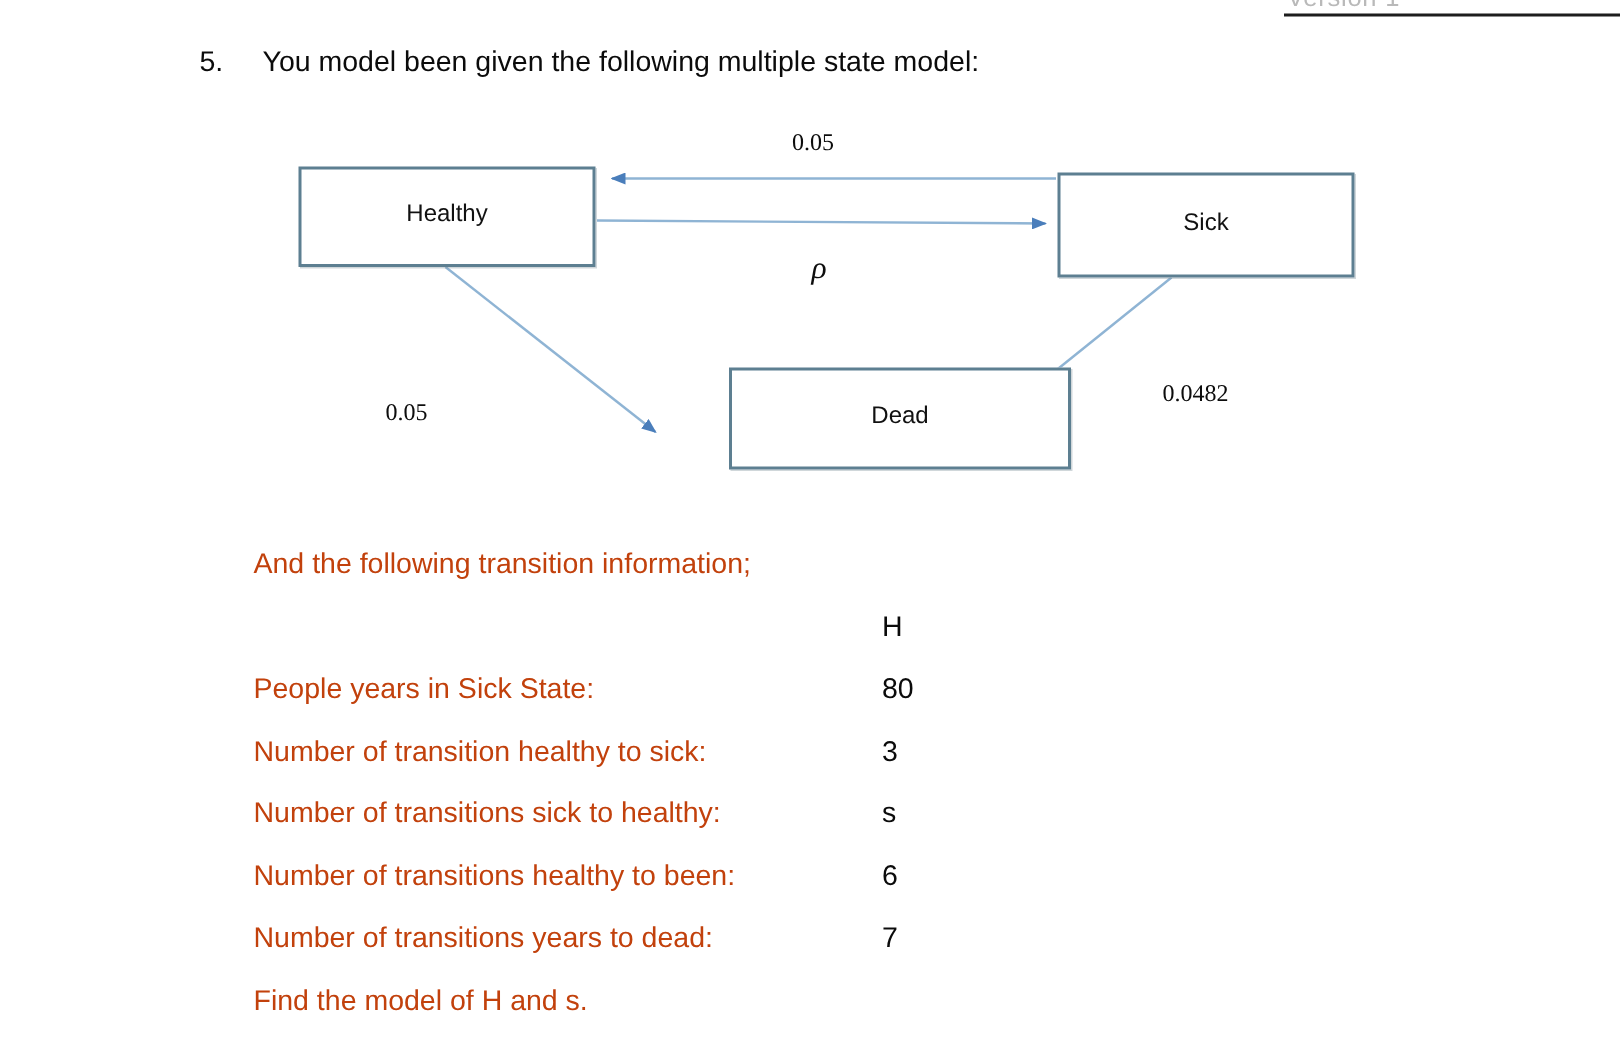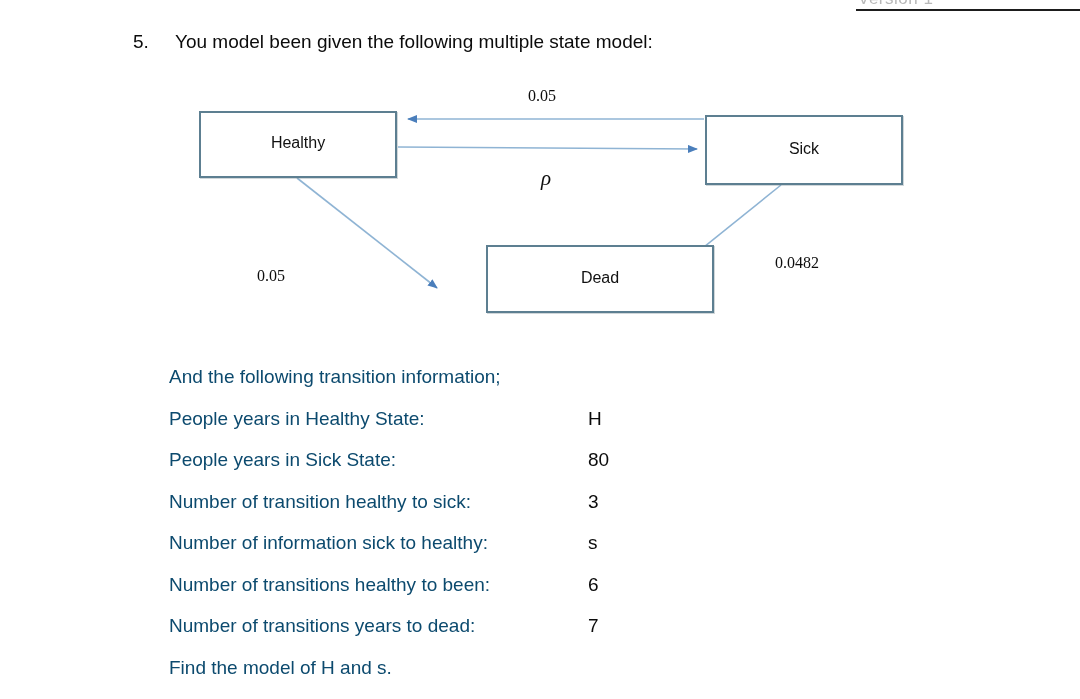--- a/index.html
+++ b/index.html
@@ -143,21 +143,21 @@
   .info-row {
     position: relative;
     height: 41.5px;
   }
   .info-label {
     position: absolute;
     left: 0;
     top: 0;
     font-size: 19px;
     line-height: 28px;
-    color: #0c4a6e;
+    color: #c2410c;
     white-space: nowrap;
   }
   .info-value {
     position: absolute;
     left: 419px;
     top: 0;
     font-size: 19px;
     line-height: 28px;
     color: #0b0b0b;
     white-space: nowrap;
@@ -224,36 +224,35 @@
   <div class="edge-label" id="label-sick-to-dead">0.0482</div>
 </div>
 
 <div class="info-block">
 
   <div class="info-row intro">
     <span class="info-label">And the following transition information;</span>
   </div>
 
   <div class="info-row">
-    <span class="info-label">People years in Healthy State:</span>
     <span class="info-value">H</span>
   </div>
 
   <div class="info-row">
     <span class="info-label">People years in Sick State:</span>
     <span class="info-value">80</span>
   </div>
 
   <div class="info-row">
     <span class="info-label">Number of transition healthy to sick:</span>
     <span class="info-value">3</span>
   </div>
 
   <div class="info-row">
-    <span class="info-label">Number of information sick to healthy:</span>
+    <span class="info-label">Number of transitions sick to healthy:</span>
     <span class="info-value">s</span>
   </div>
 
   <div class="info-row">
     <span class="info-label">Number of transitions healthy to been:</span>
     <span class="info-value">6</span>
   </div>
 
   <div class="info-row">
     <span class="info-label">Number of transitions years to dead:</span>

